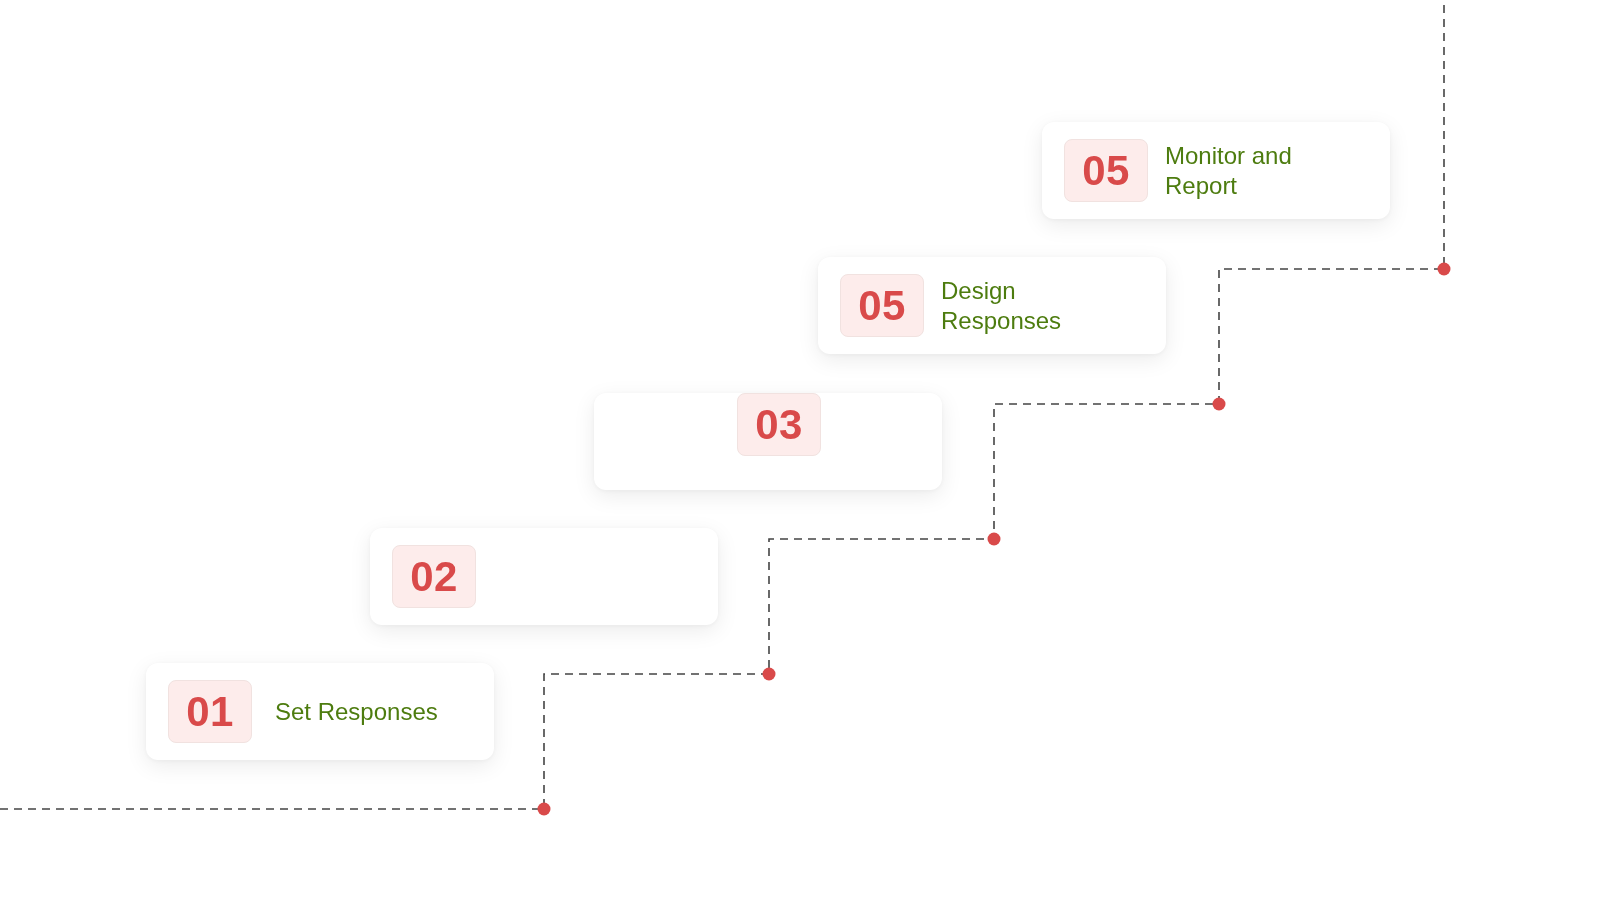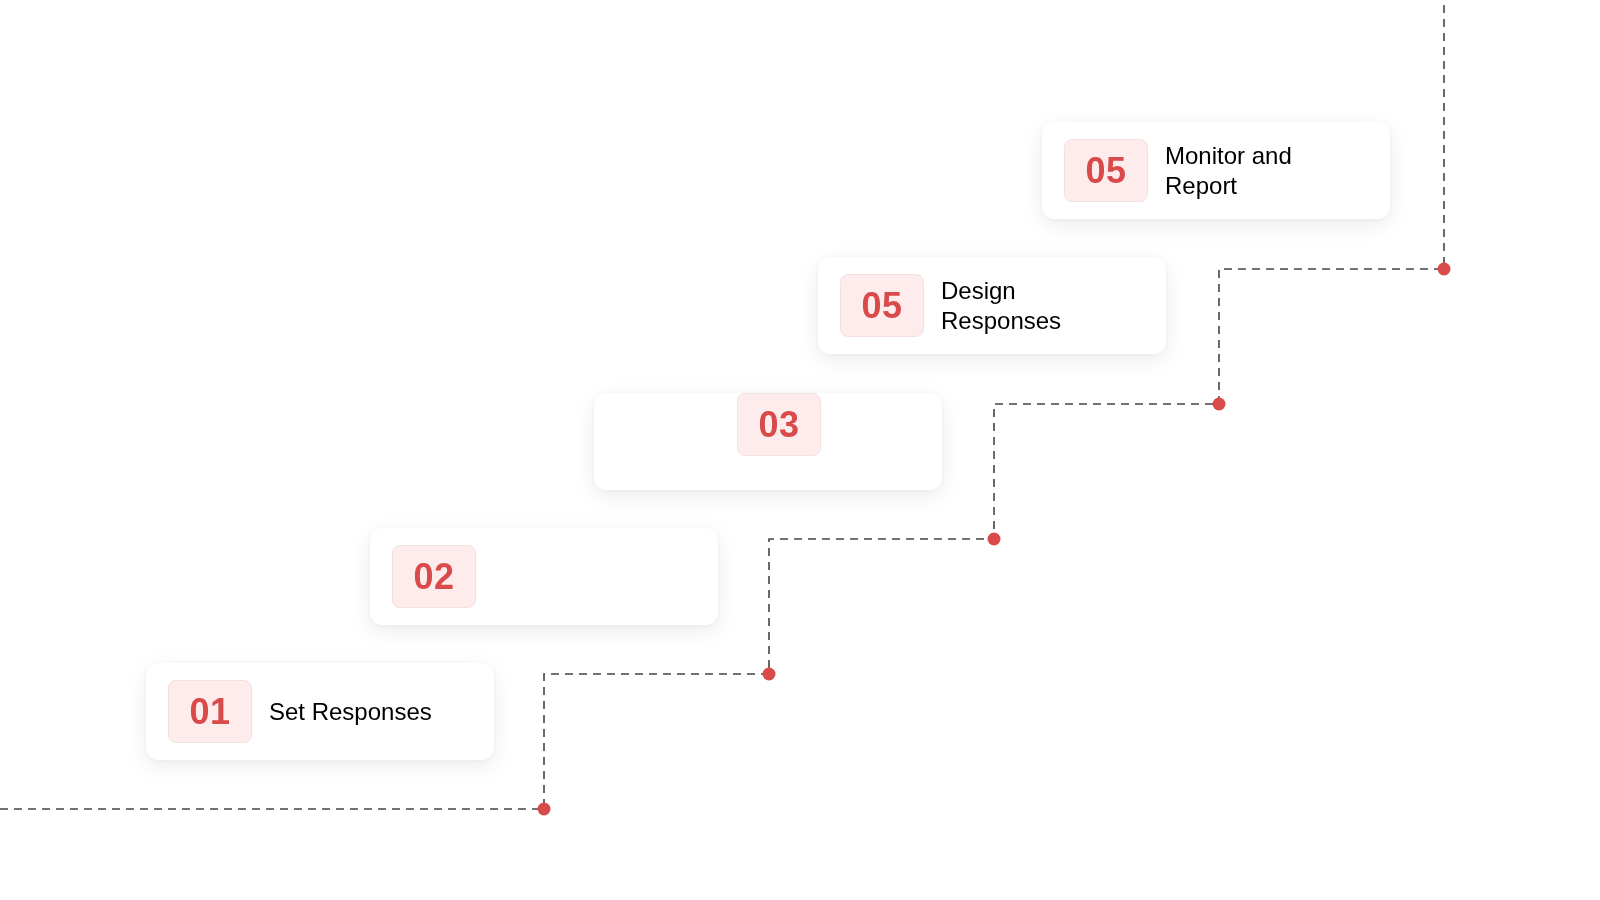--- a/index.html
+++ b/index.html
@@ -21,46 +21,46 @@
   }
   .badge {
     width: 84px; height: 63px;
     background: #fdeceb;
     border: 1.5px solid #f1e2e0;
     border-radius: 8px;
     box-sizing: border-box;
     display: flex; align-items: center; justify-content: center;
     color: #d94a4a;
     font-weight: 700;
-    font-size: 36px;
+    font-size: 42px;
     letter-spacing: 0.5px;
     flex-shrink: 0;
   }
   .label {
     margin-left: 17px;
-    color: #000000;
+    color: #4d7c0f;
     font-size: 24px;
     line-height: 30px;
     font-weight: 500;
     white-space: pre-line;
   }
 </style>
 </head>
 <body>
 
 <svg id="connector" viewBox="0 0 1600 900">
   <path d="M0 809 H544 V674 H769 V539 H994 V404 H1219 V269 H1444 V0" fill="none" stroke="#444444" stroke-width="1.6" stroke-dasharray="8 6"></path>
   <circle cx="544" cy="809" r="6.5" fill="#d94a4a"></circle>
   <circle cx="769" cy="674" r="6.5" fill="#d94a4a"></circle>
   <circle cx="994" cy="539" r="6.5" fill="#d94a4a"></circle>
   <circle cx="1219" cy="404" r="6.5" fill="#d94a4a"></circle>
   <circle cx="1444" cy="269" r="6.5" fill="#d94a4a"></circle>
 </svg>
 
-<div class="card" style="left:146px; top:663px;">
+<div class="card" style="left:146px; top:663px;gap:6px;">
   <div class="badge">01</div>
   <div class="label">Set Responses</div>
 </div>
 
 <div class="card" style="left:370px; top:528px;">
   <div class="badge">02</div>
 </div>
 
 <div class="card" style="left:594px; top:393px;flex-direction:column;">
   <div class="badge">03</div>

